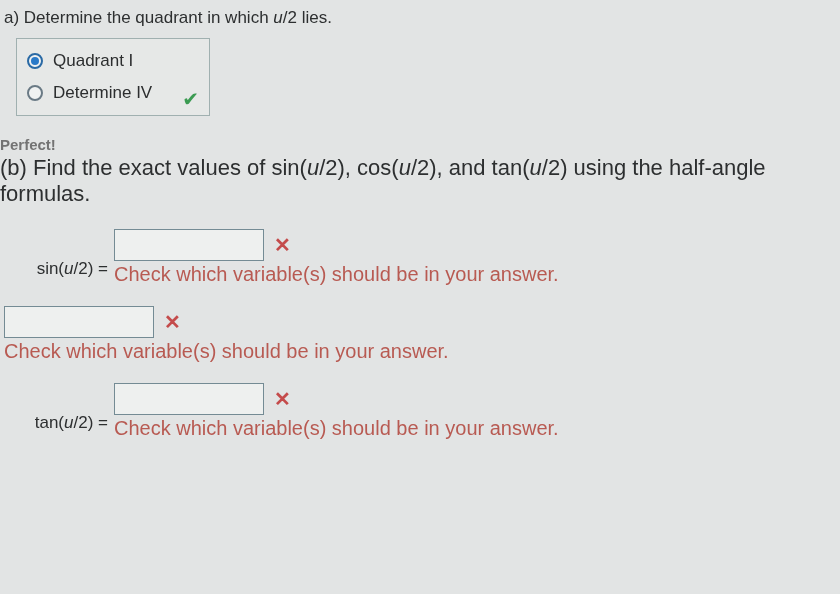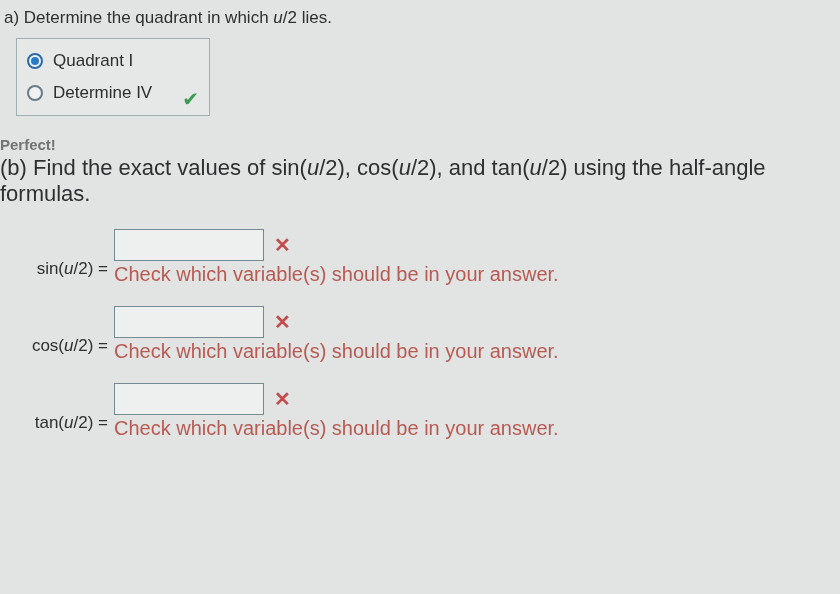--- a/index.html
+++ b/index.html
@@ -152,23 +152,20 @@
   <div class="rhs">
     <div class="input-line">
       <input class="answer-input" value="" style="">
       <span class="x-icon">✕</span>
     </div>
     <div class="feedback">Check which variable(s) should be in your answer.</div>
   </div>
 </div>
 
 <div class="answer-row">
-  <div class="lhs">
-    <span>cos(</span><span class="var">u</span><span>/2)  =</span>
-  </div>
   <div class="rhs">
     <div class="input-line">
       <input class="answer-input" value="" style="">
       <span class="x-icon">✕</span>
     </div>
     <div class="feedback">Check which variable(s) should be in your answer.</div>
   </div>
 </div>
 
 <div class="answer-row">

